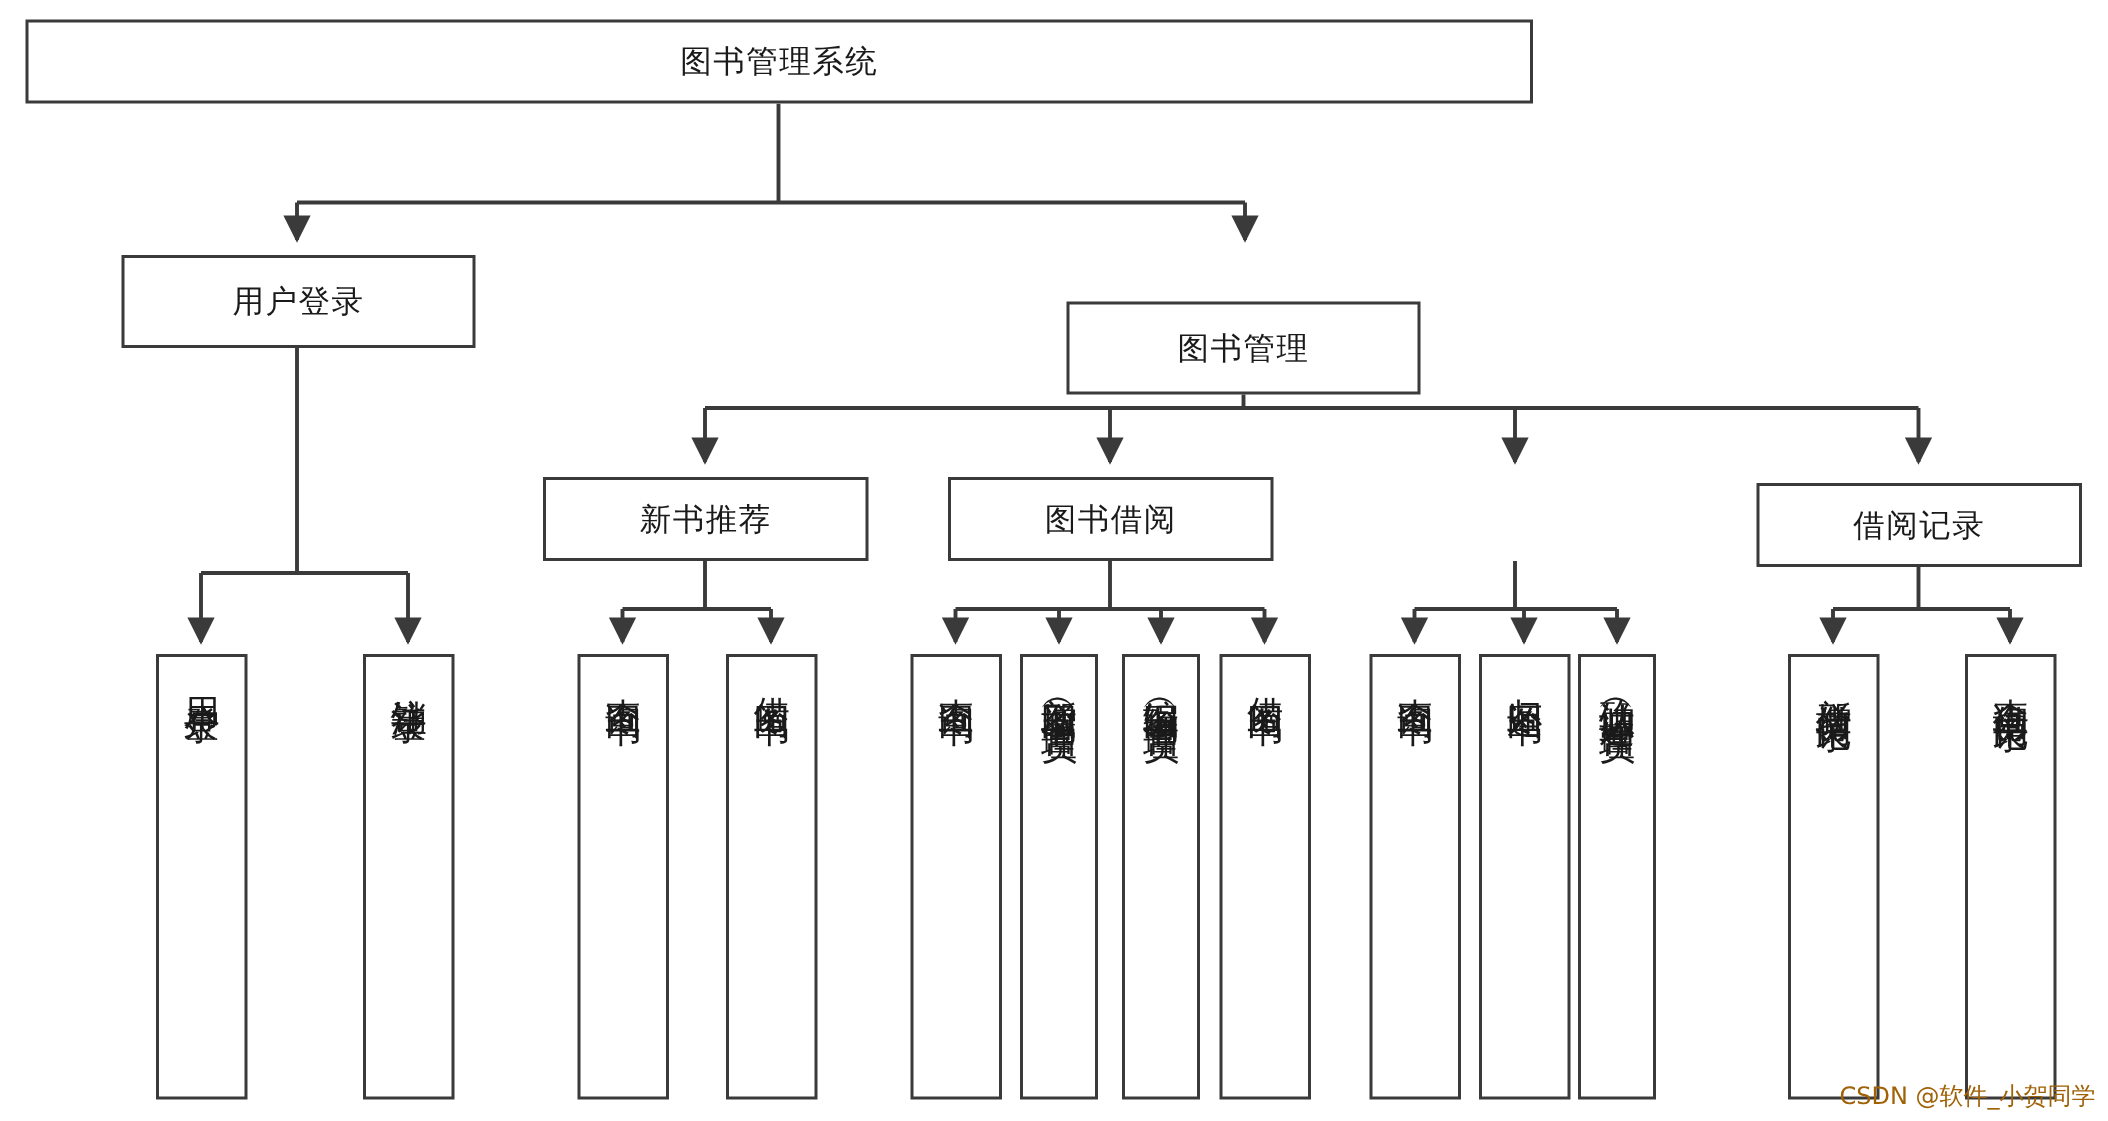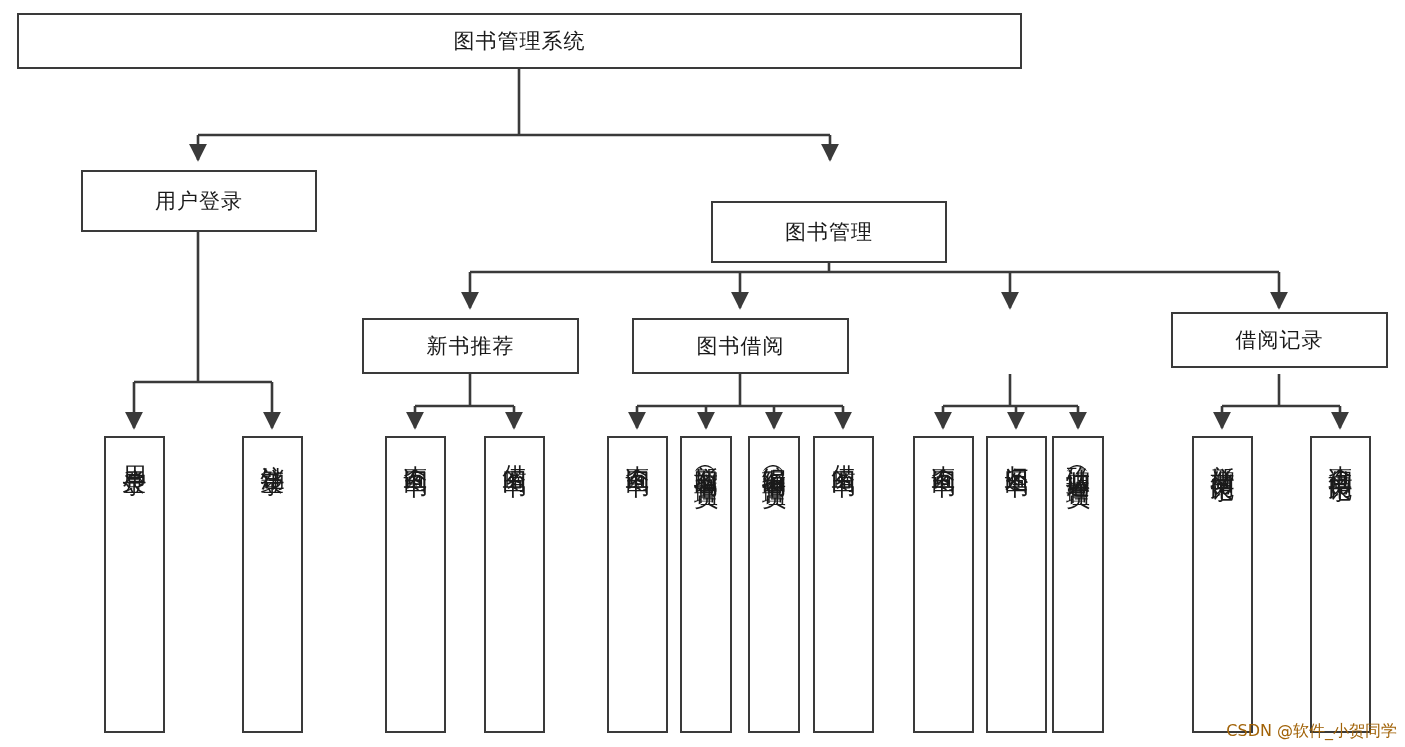--- a/index.html
+++ b/index.html
@@ -133,21 +133,21 @@
   <div class="node h" style="left:711px; top:170px; width:236px; height:62px;margin-top:31px;">
     <span class="label">图书管理</span>
   </div>
 
   <div class="node h" style="left:632px; top:318px; width:217px; height:56px;">
     <span class="label">图书借阅</span>
   </div>
   <div class="node h" style="left:362px; top:318px; width:217px; height:56px;">
     <span class="label">新书推荐</span>
   </div>
-  <div class="node h" style="left:1171px; top:312px; width:217px; height:56px;">
+  <div class="node h" style="left:1171px; top:322px; width:217px; height:56px;">
     <span class="label">借阅记录</span>
   </div>
 
   <div class="node v" style="left:104px; top:436px; width:61px; height:297px;">
     <span class="label">用户登录</span>
   </div>
   <div class="node v" style="left:242px; top:436px; width:61px; height:297px;">
     <span class="label">注销登录</span>
   </div>
   <div class="node v" style="left:385px; top:436px; width:61px; height:297px;">

